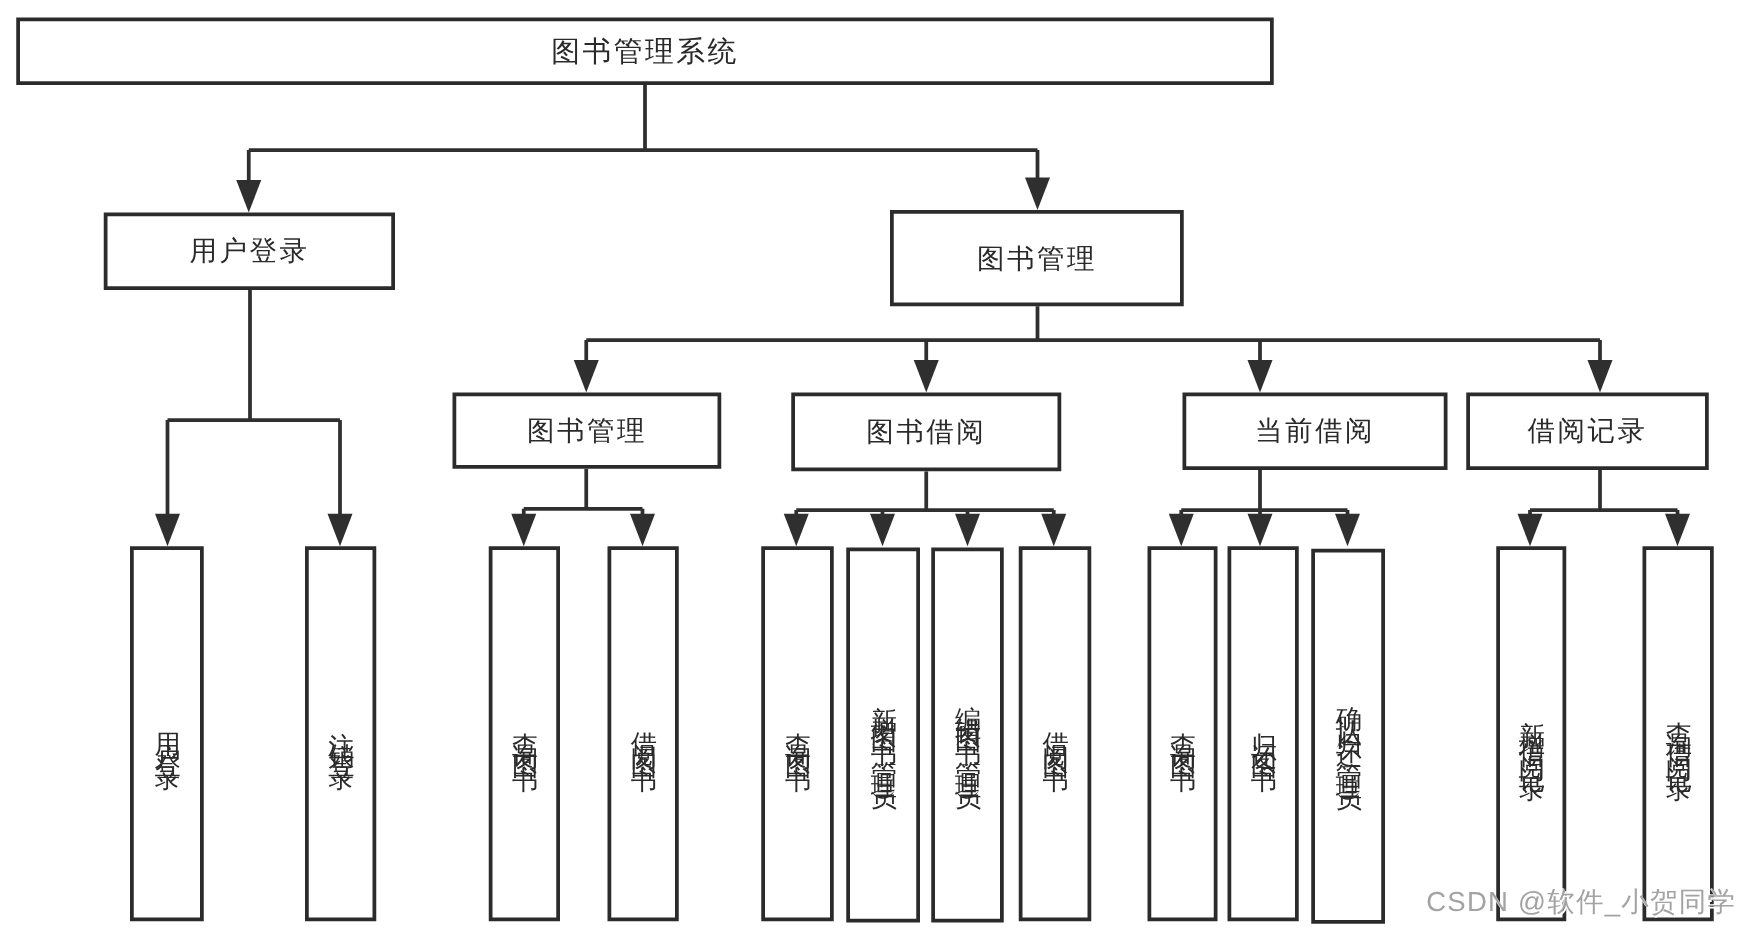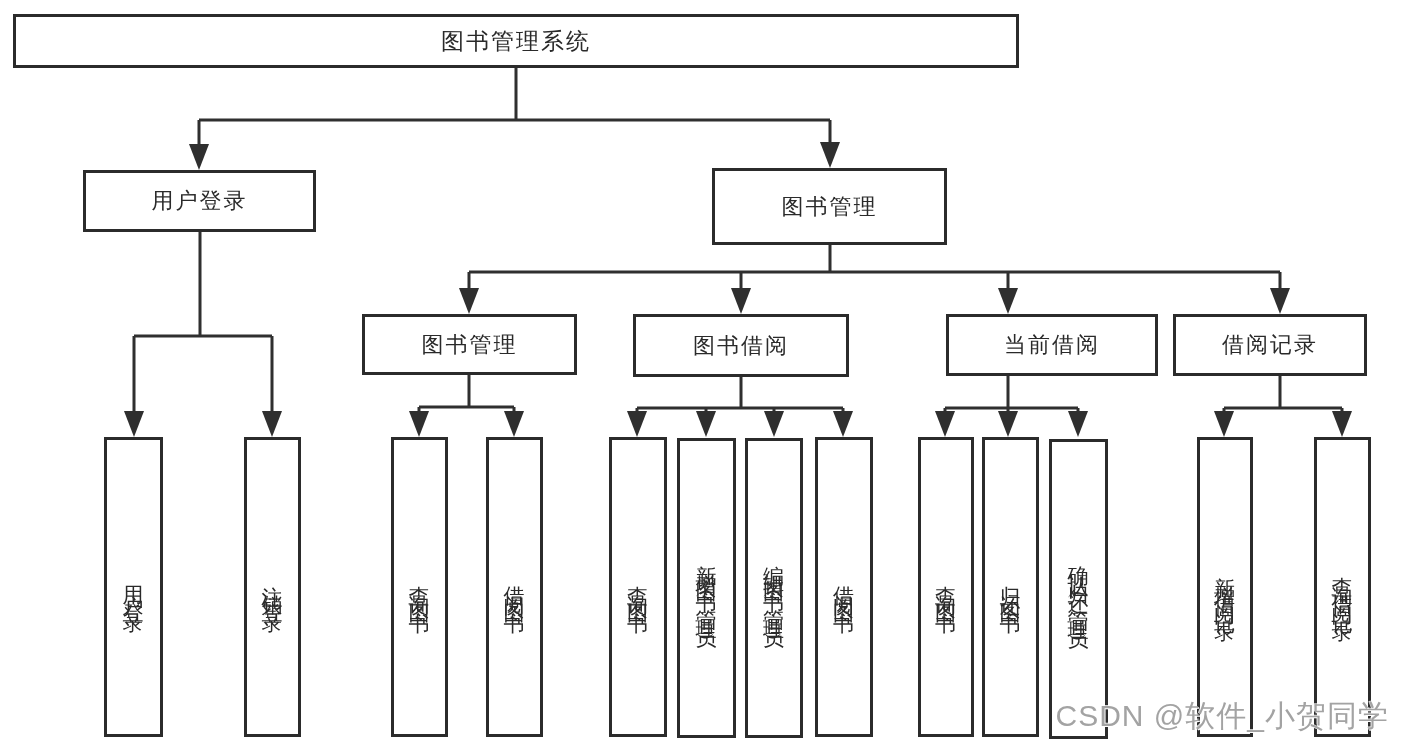--- a/index.html
+++ b/index.html
@@ -39,21 +39,21 @@
     text-orientation: mixed;
     font-size: 21px;
     line-height: 1;
     letter-spacing: 9px;
     color: #2a2a2a;
   }
   .watermark {
     position: absolute;
     right: 16px;
     bottom: 10px;
-    font-size: 30px;
+    font-size: 22px;
     color: #a3a3a3;
     letter-spacing: 1px;
     white-space: nowrap;
     text-shadow: 1px 1px 0 #ffffff, -1px -1px 0 rgba(255,255,255,0.8);
     z-index: 5;
   }
 </style>
 </head>
 <body>
 

